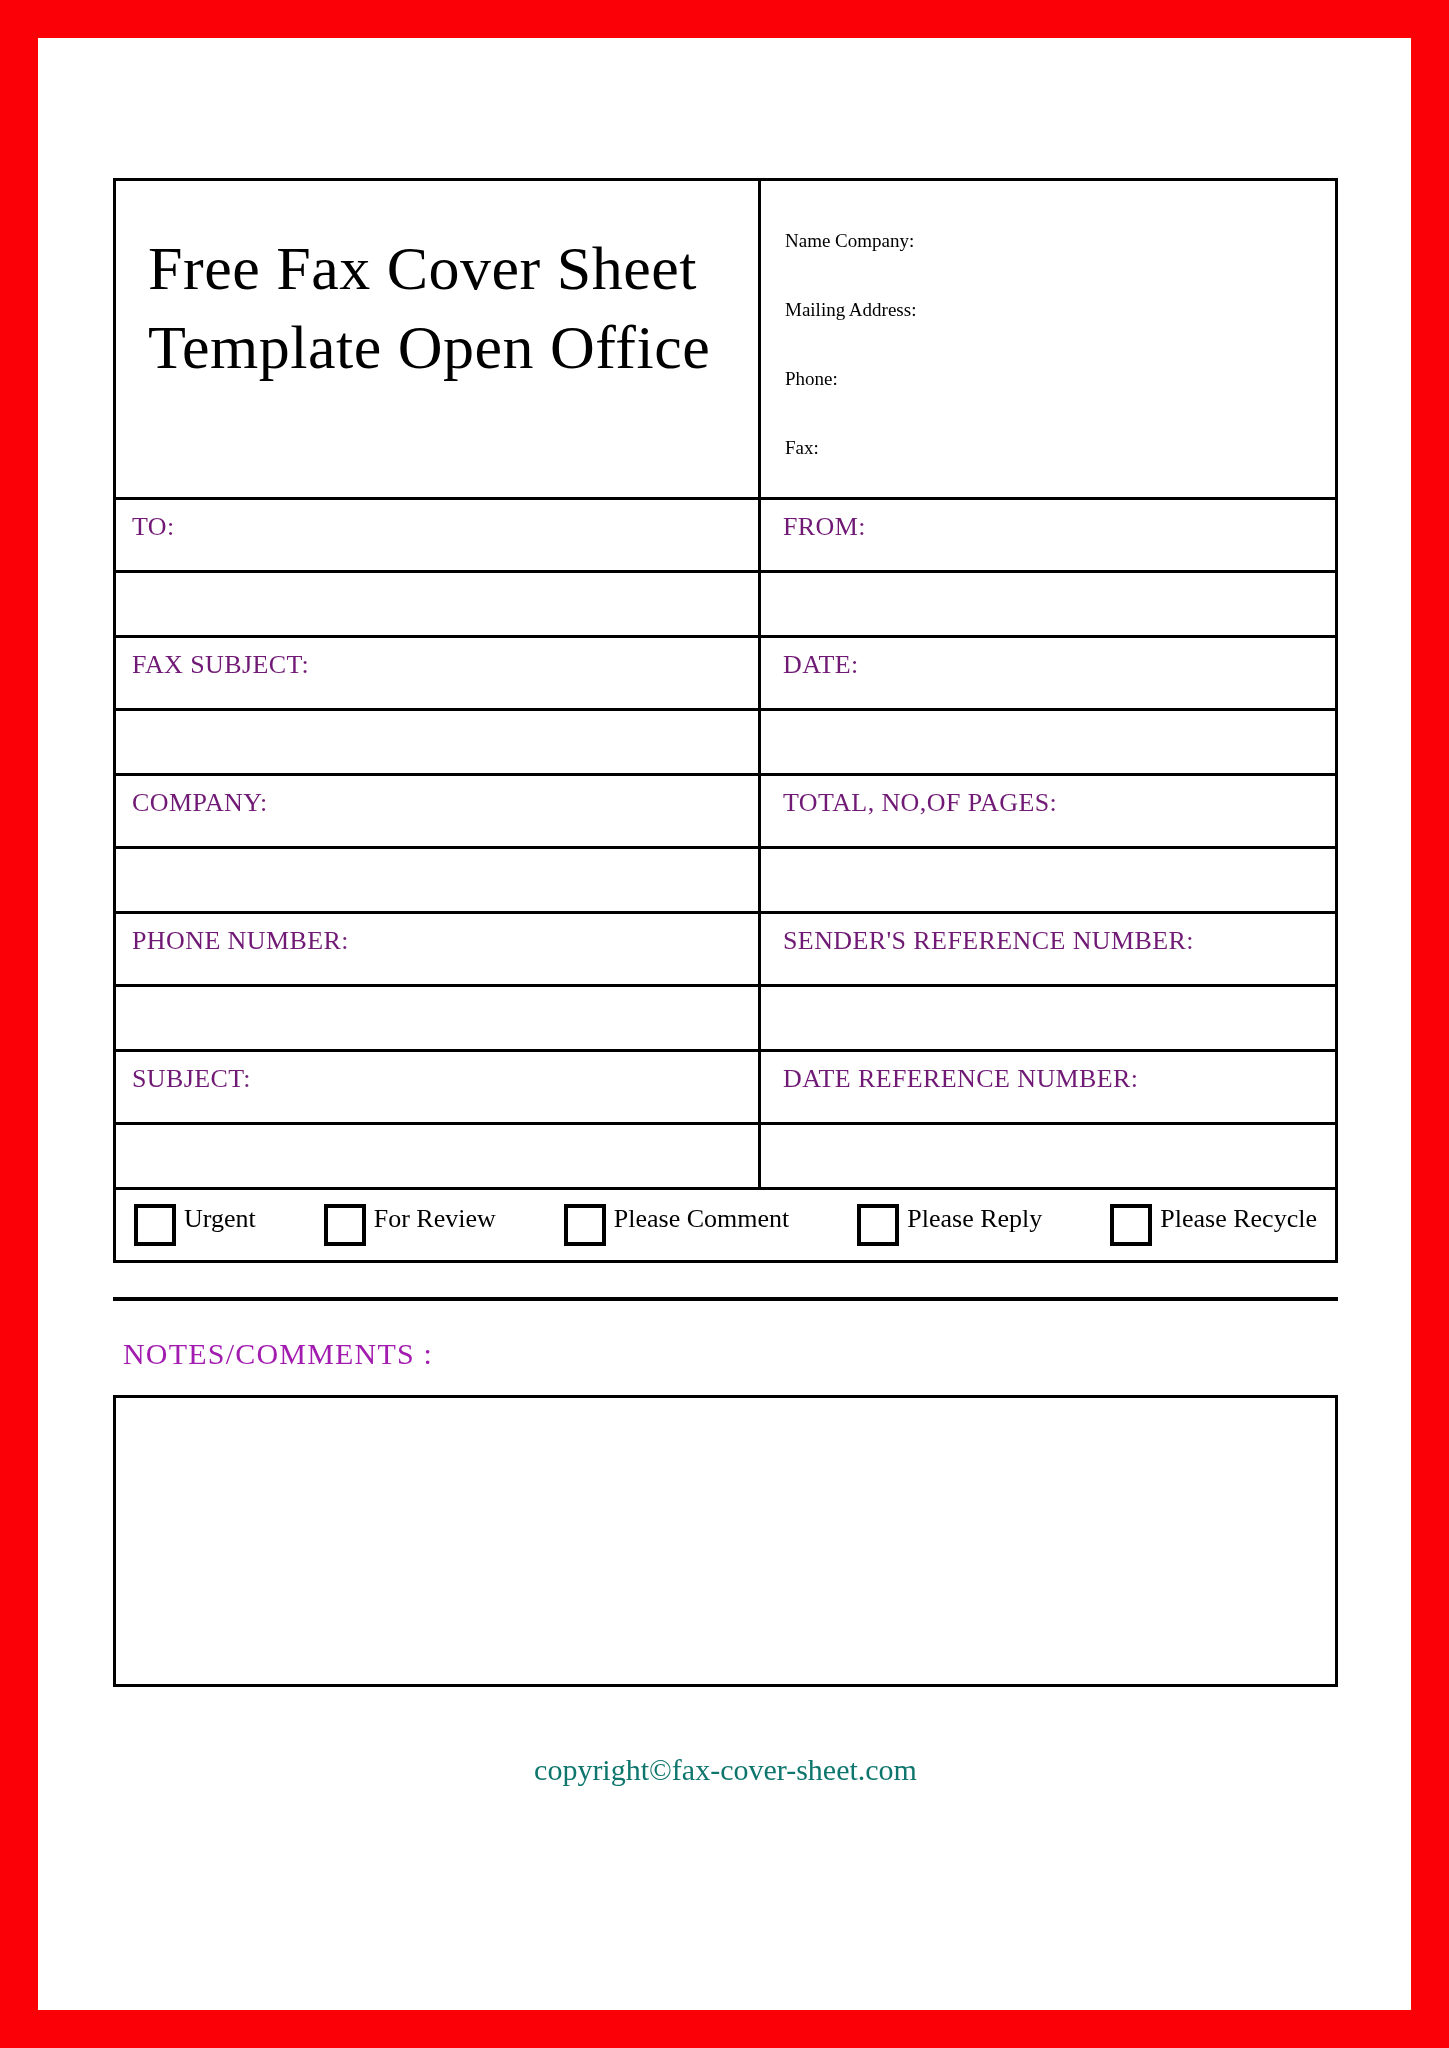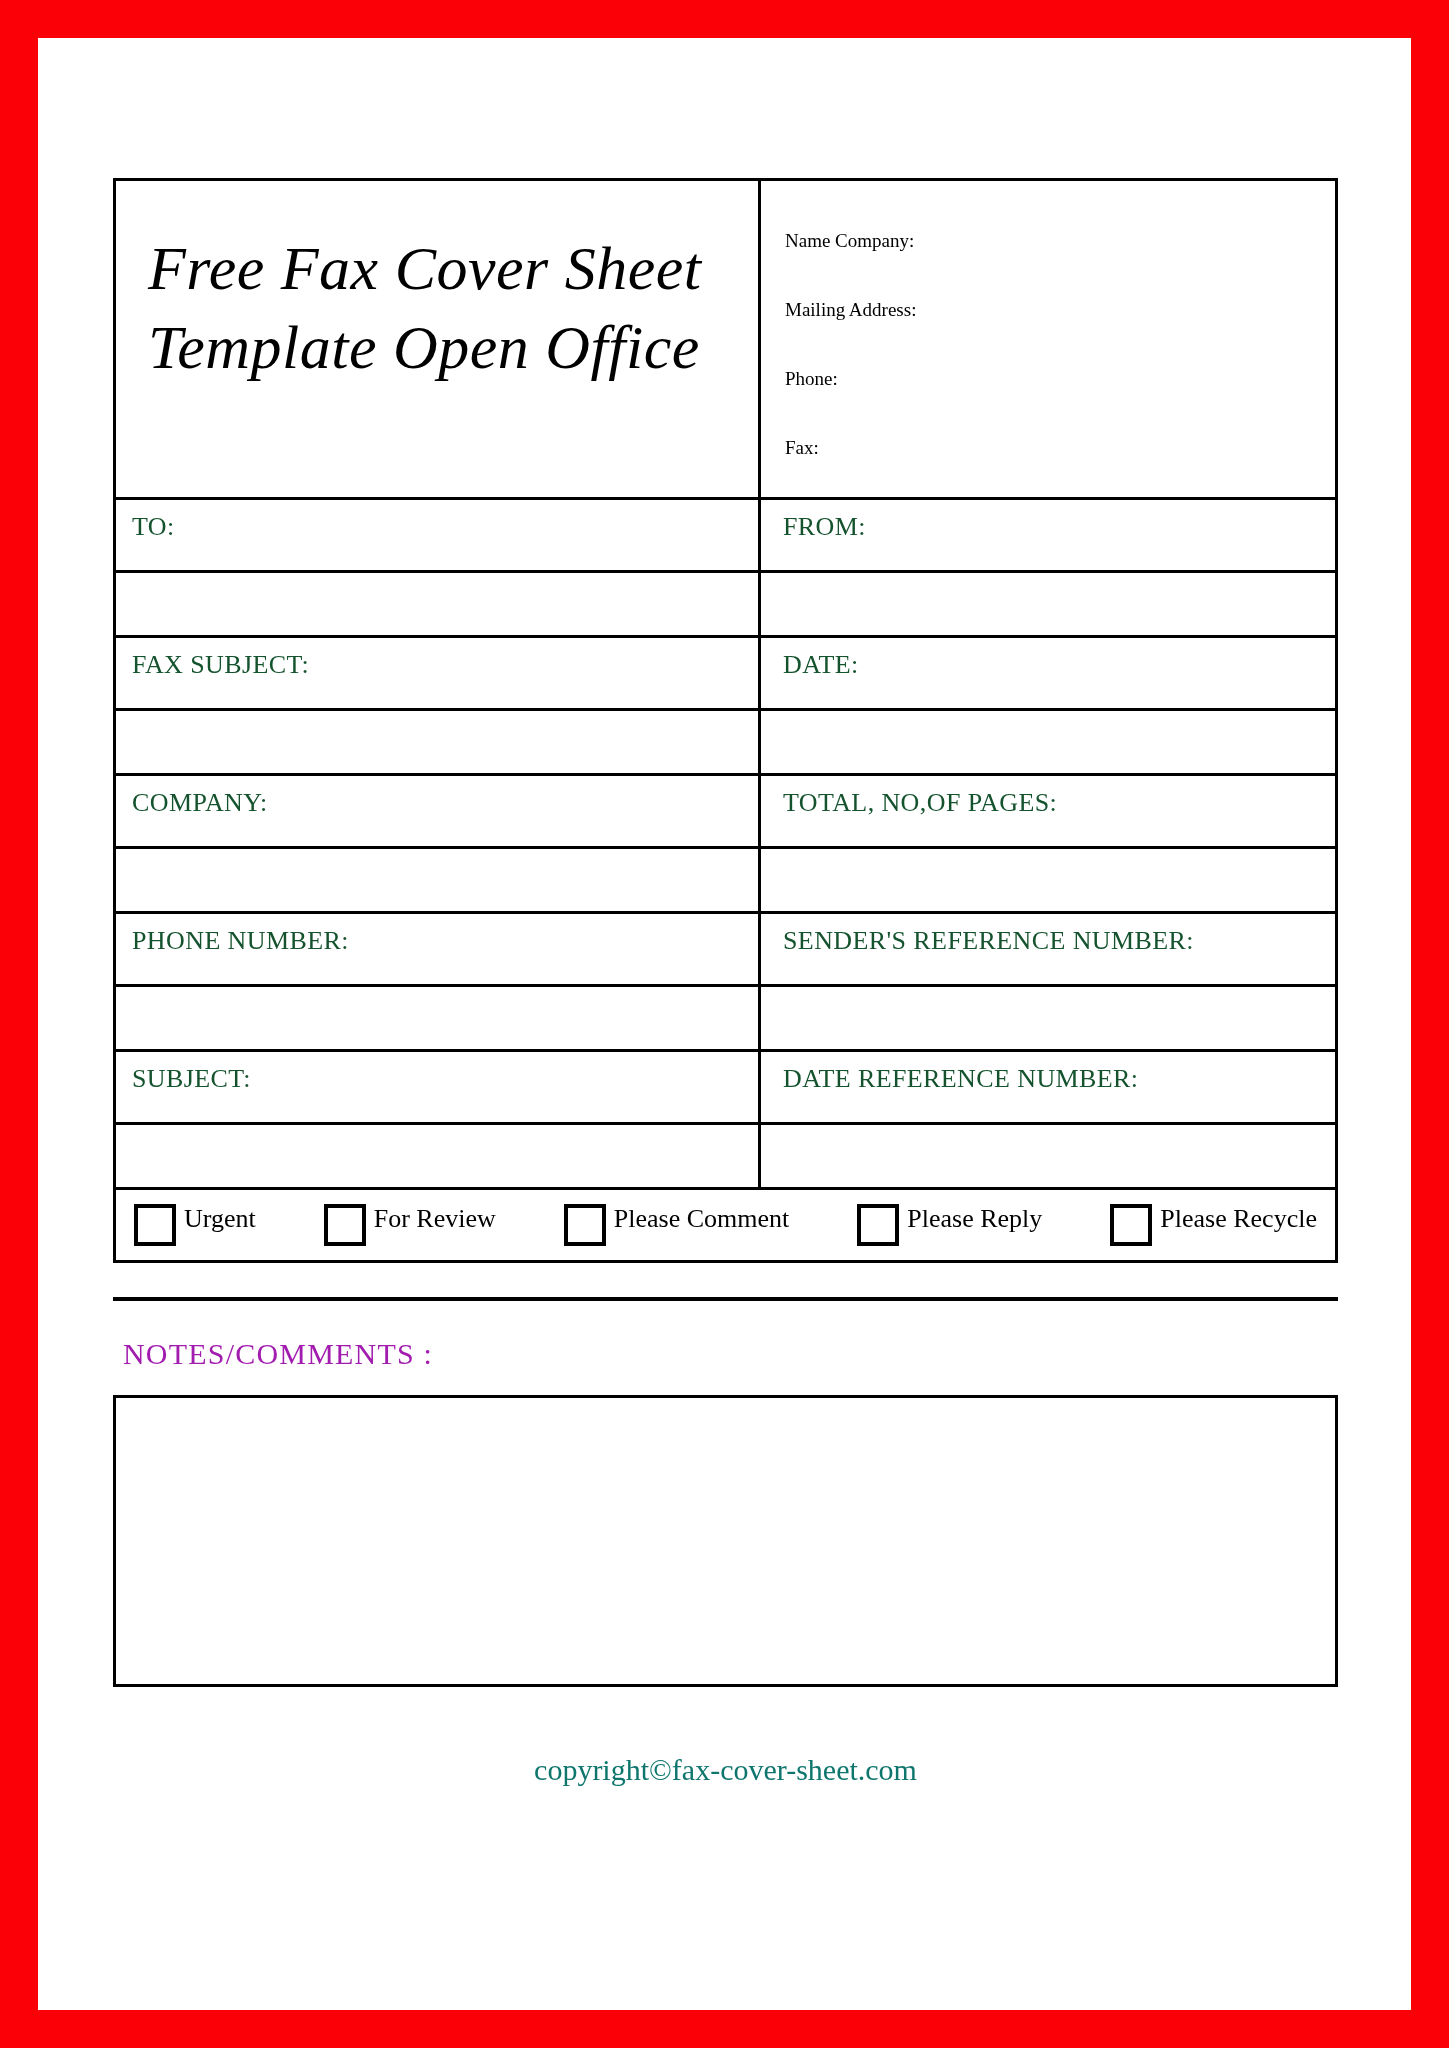--- a/index.html
+++ b/index.html
@@ -47,40 +47,39 @@
   .title-cell {
     width: 610px;
     padding: 48px 0 40px 32px !important;
   }
   .doc-title {
     font-family: "Liberation Serif", serif;
     font-size: 62px;
     line-height: 1.28;
     letter-spacing: 0.5px;
     color: #000;
-    font-style: italic;
   }
   .contact-cell {
     padding: 50px 0 40px 24px !important;
   }
   .contact-line {
     font-size: 19px;
     line-height: 1.0;
     margin-bottom: 50px;
     color: #000;
   }
   .contact-line:last-child { margin-bottom: 0; margin-top: 24px; }
 
   
   .label-cell {
     height: 58px;
     padding: 12px 0 0 16px !important;
     font-size: 26px;
     letter-spacing: 0.4px;
-    color: #14532d;
+    color: #701a75;
     width: 610px;
   }
   .label-cell.right { width: auto; padding-left: 22px !important; }
   .blank-cell {
     height: 62px;
   }
 
   
   .check-row-cell {
     padding: 14px 18px 14px 18px !important;

